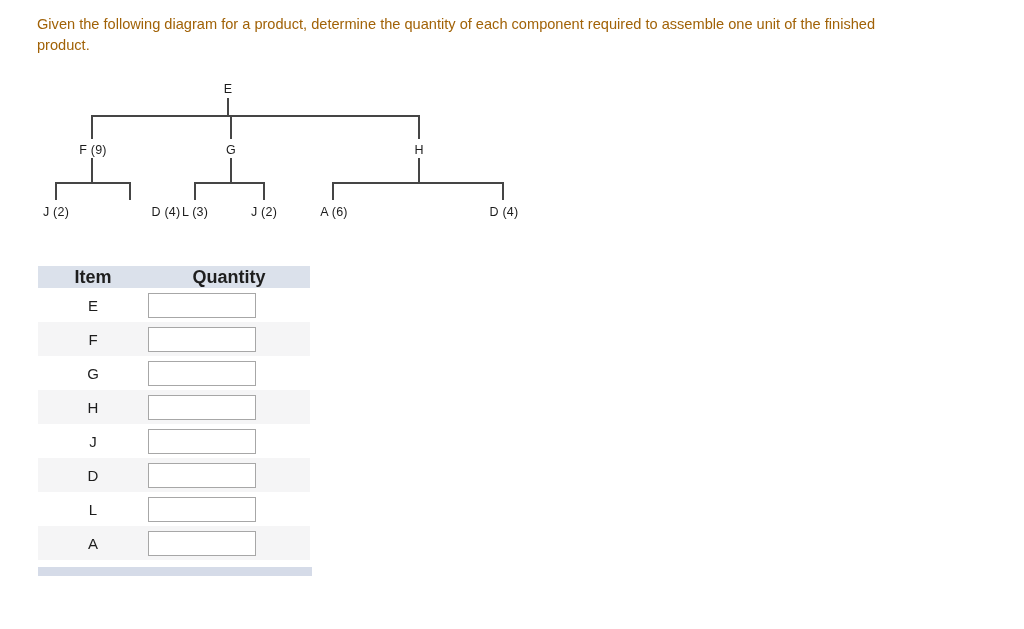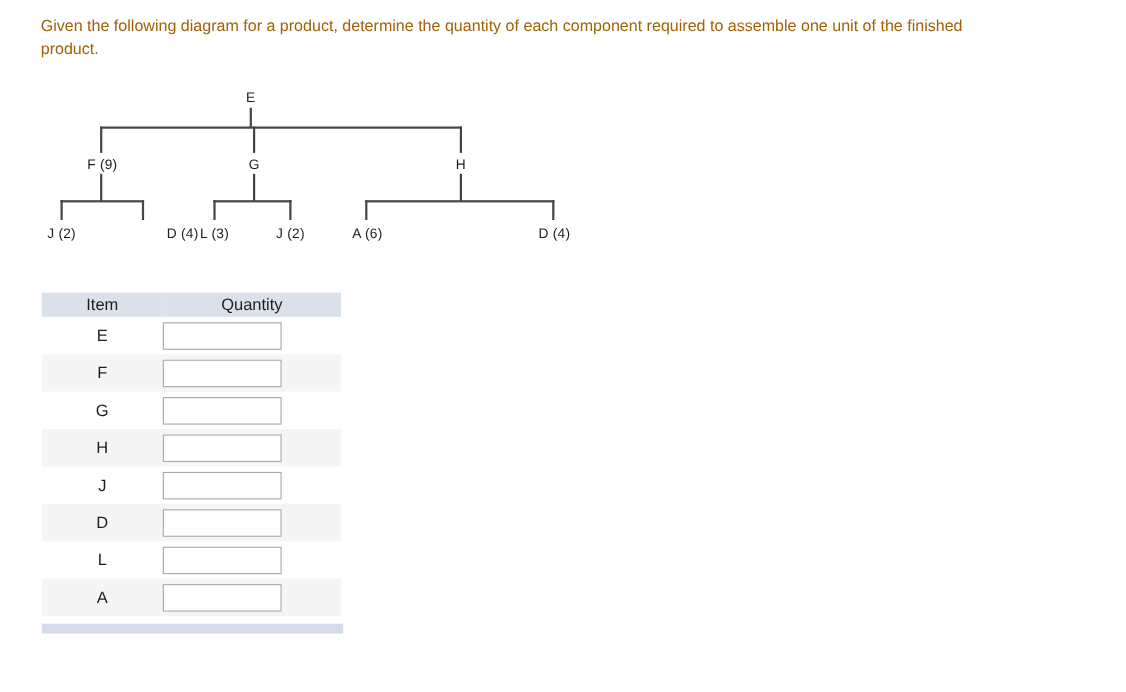--- a/index.html
+++ b/index.html
@@ -65,22 +65,22 @@
     padding: 0;
     margin: 0;
     border: none;
   }
   .col-item   { width: 110px; }
   .col-qty    { width: 162px; }
 
   #answer-table thead th {
     background: #dbe1eb;
     height: 22px;
-    font-size: 15px;
-    font-weight: normal;
+    font-size: 18px;
+    font-weight: bold;
     color: #1e1e1e;
     text-align: center;
     vertical-align: middle;
   }
   .th-item { padding-right: 26px; }
   .th-qty  { padding-right: 24px; }
 
   #answer-table tbody tr { height: 34px; }
   #answer-table tbody tr.striped td { background: #f5f5f6; }
 

